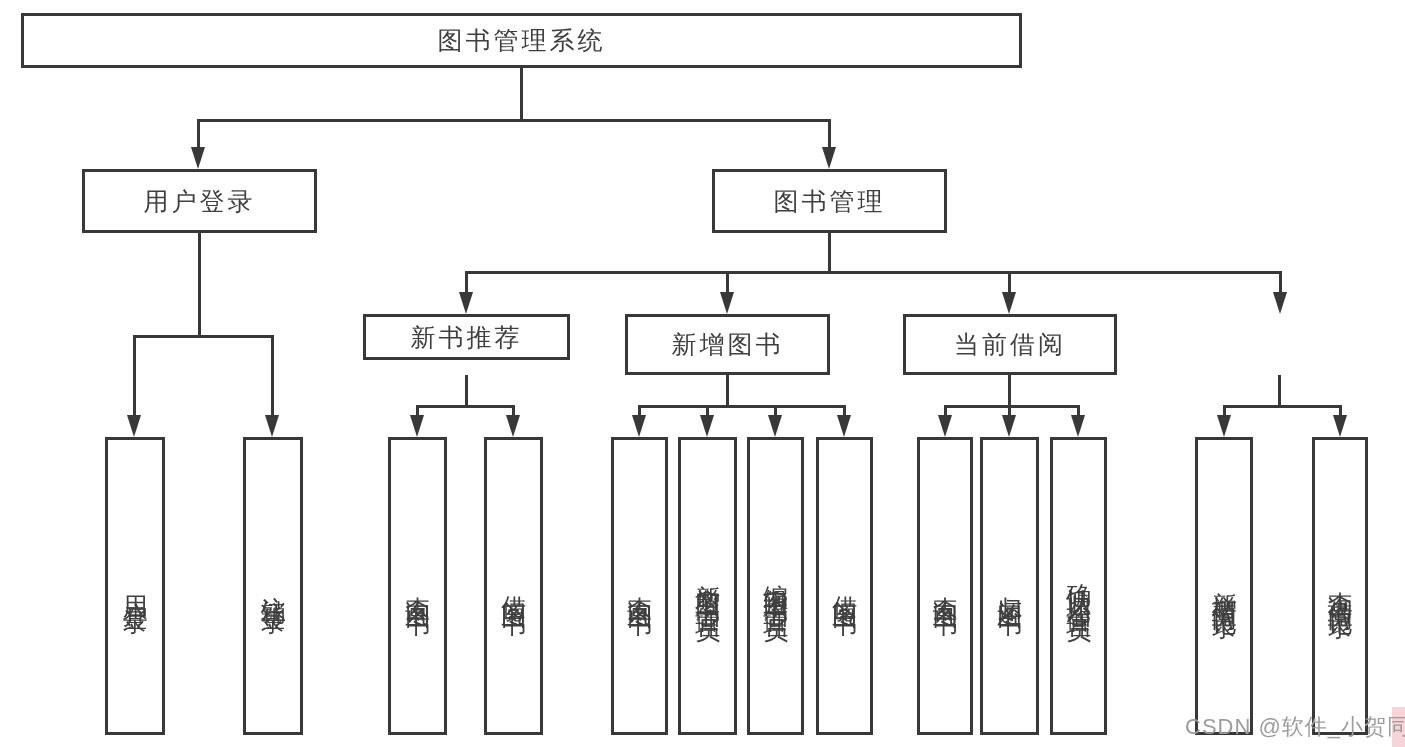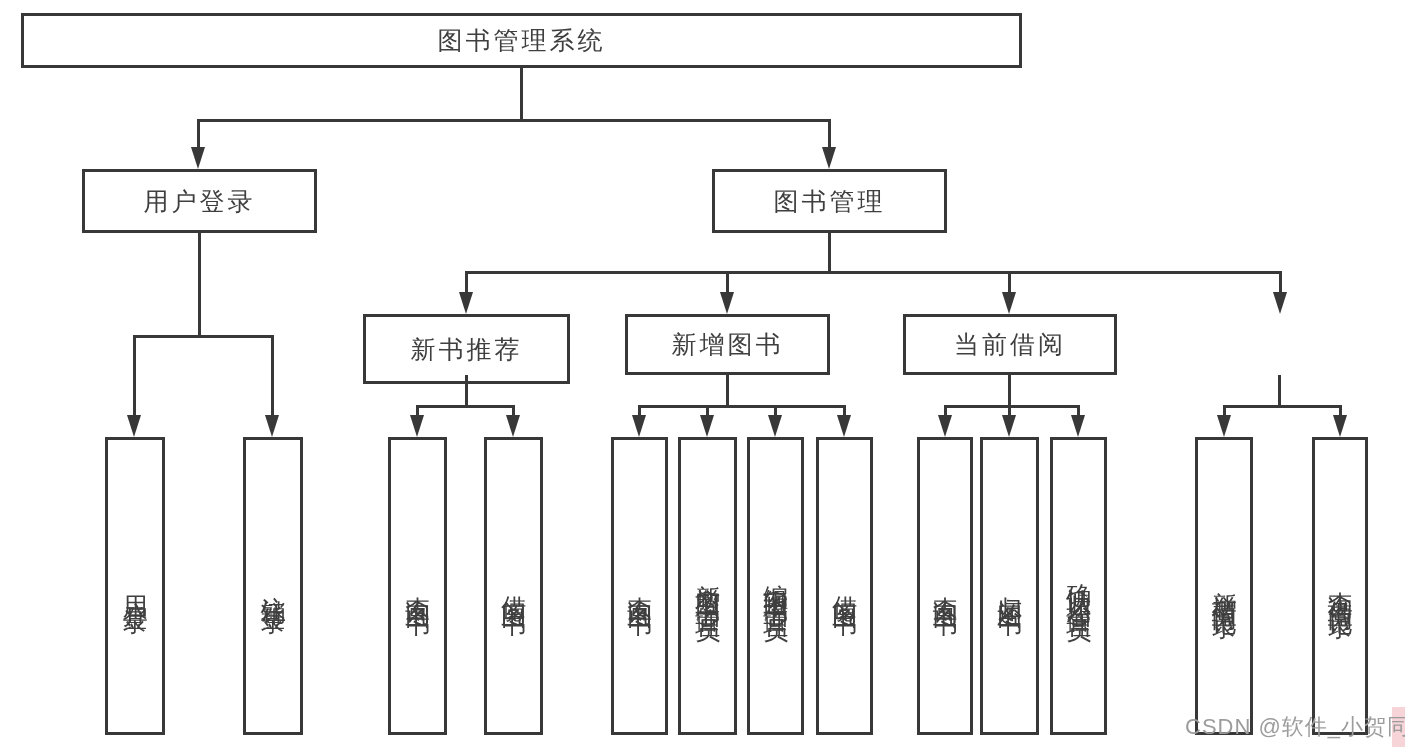--- a/index.html
+++ b/index.html
@@ -46,21 +46,21 @@
     <span>图书管理系统</span>
   </div>
 
   <div class="box" style="left:82px;top:169px;width:235px;height:64px;">
     <span>用户登录</span>
   </div>
   <div class="box" style="left:712px;top:169px;width:235px;height:64px;">
     <span>图书管理</span>
   </div>
 
-  <div class="box" style="left:363px;top:314px;width:207px;height:70px;">
+  <div class="box" style="left:363px;top:314px;width:207px;height:46px;">
     <span>新书推荐</span>
   </div>
   <div class="box" style="left:625px;top:314px;width:205px;height:61px;">
     <span>新增图书</span>
   </div>
   <div class="box" style="left:903px;top:314px;width:214px;height:61px;">
     <span>当前借阅</span>
   </div>
 
   <div class="vbox" style="left:105px;top:437px;width:60px;height:298px;">

